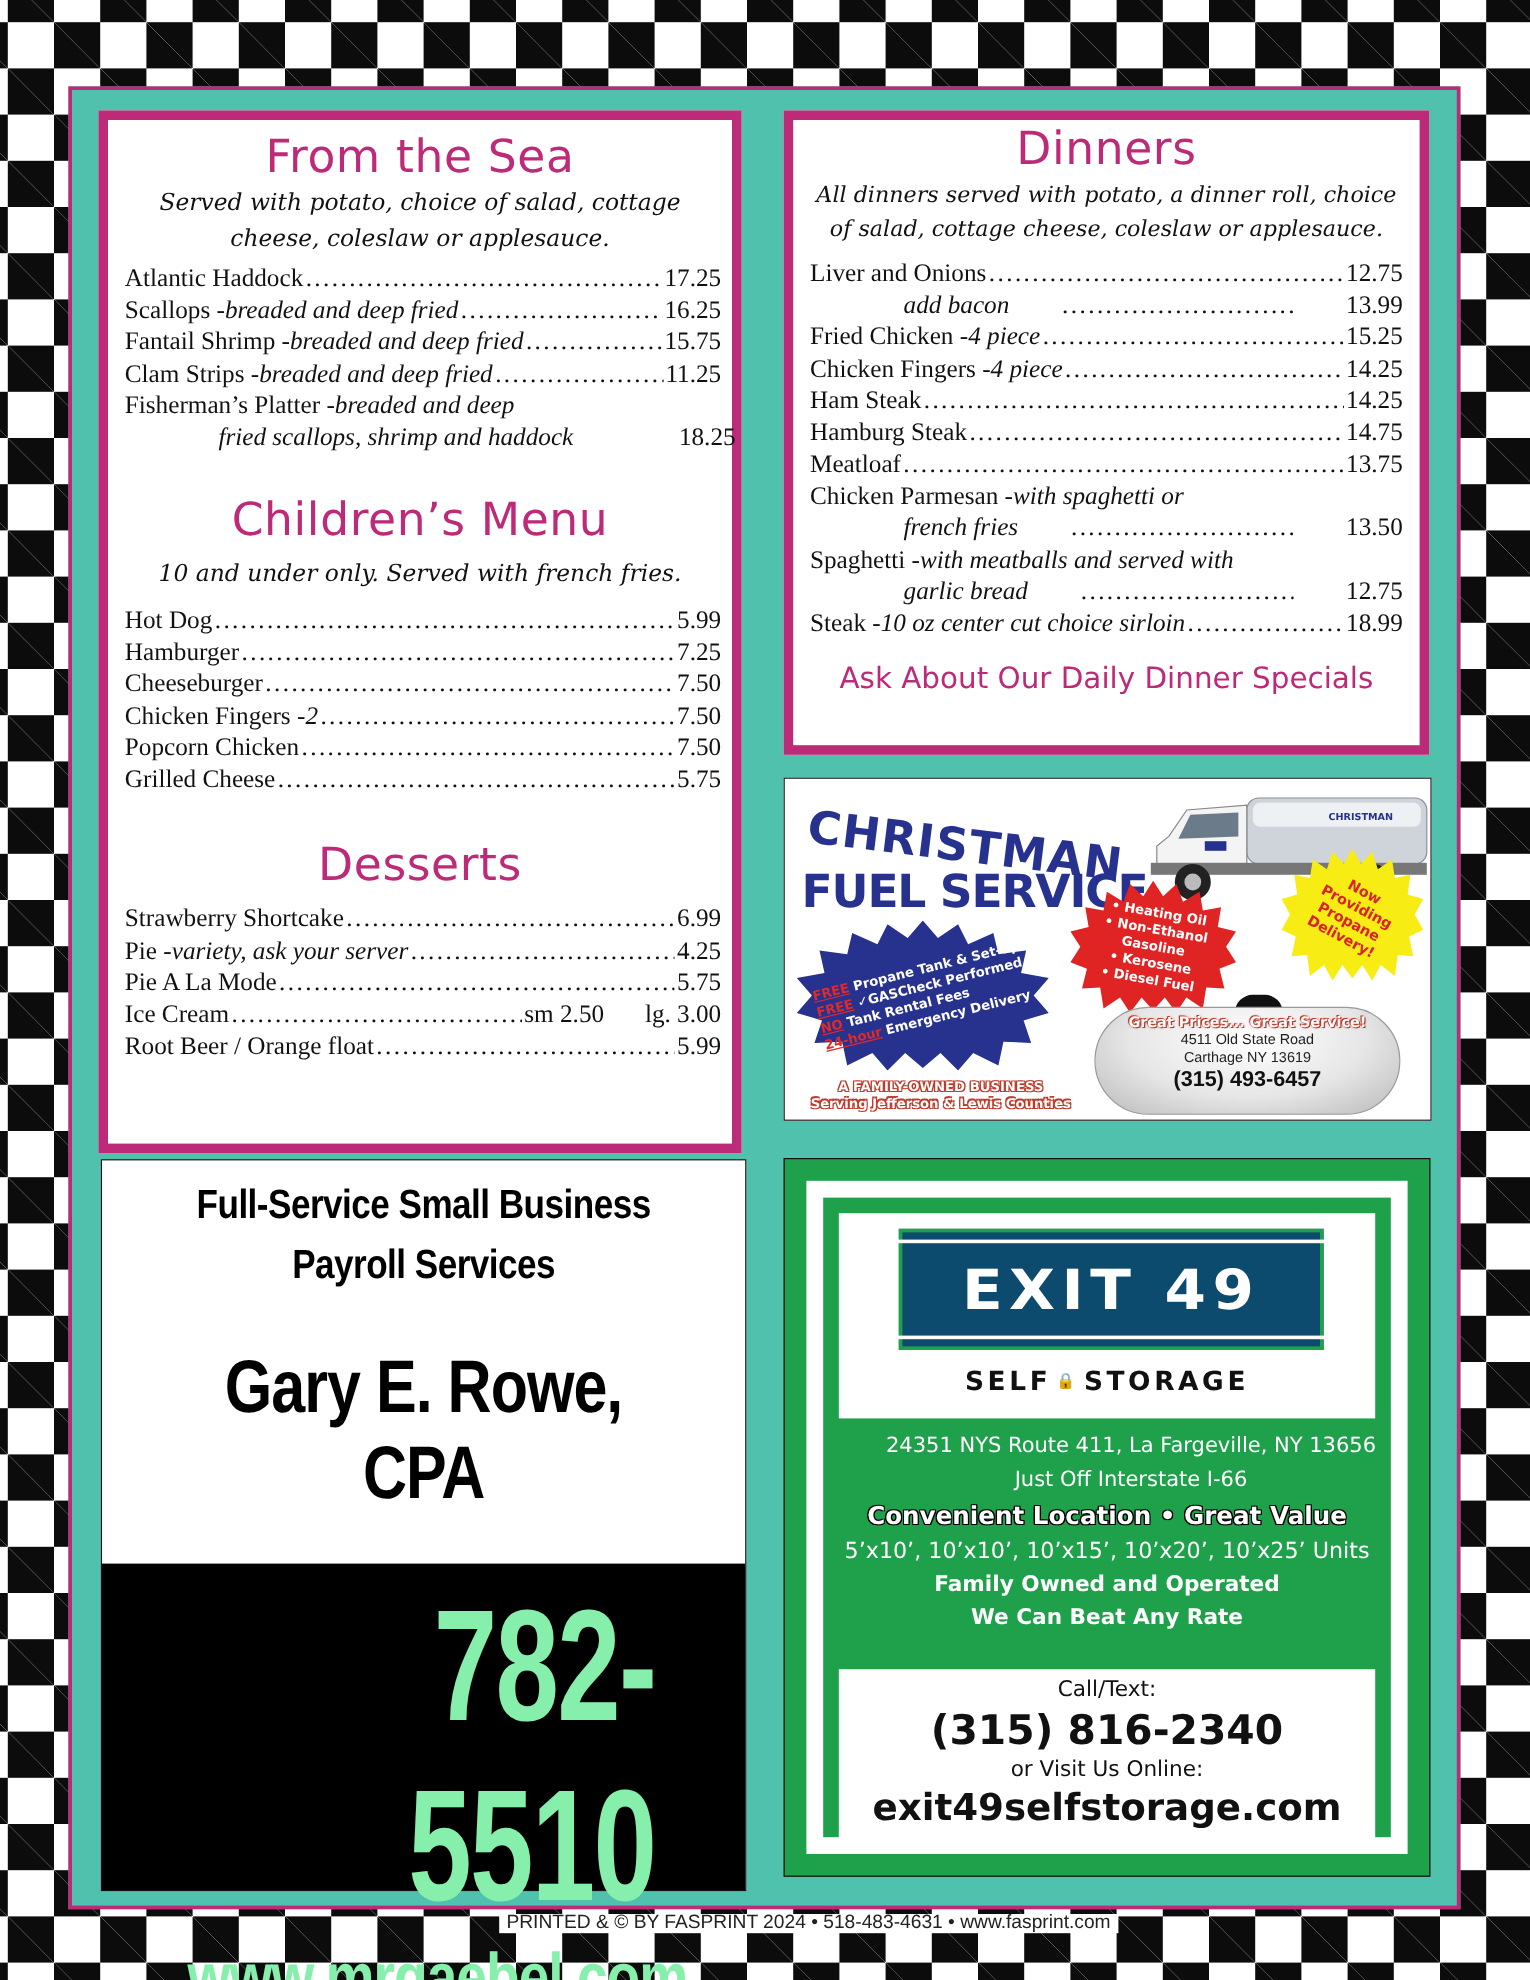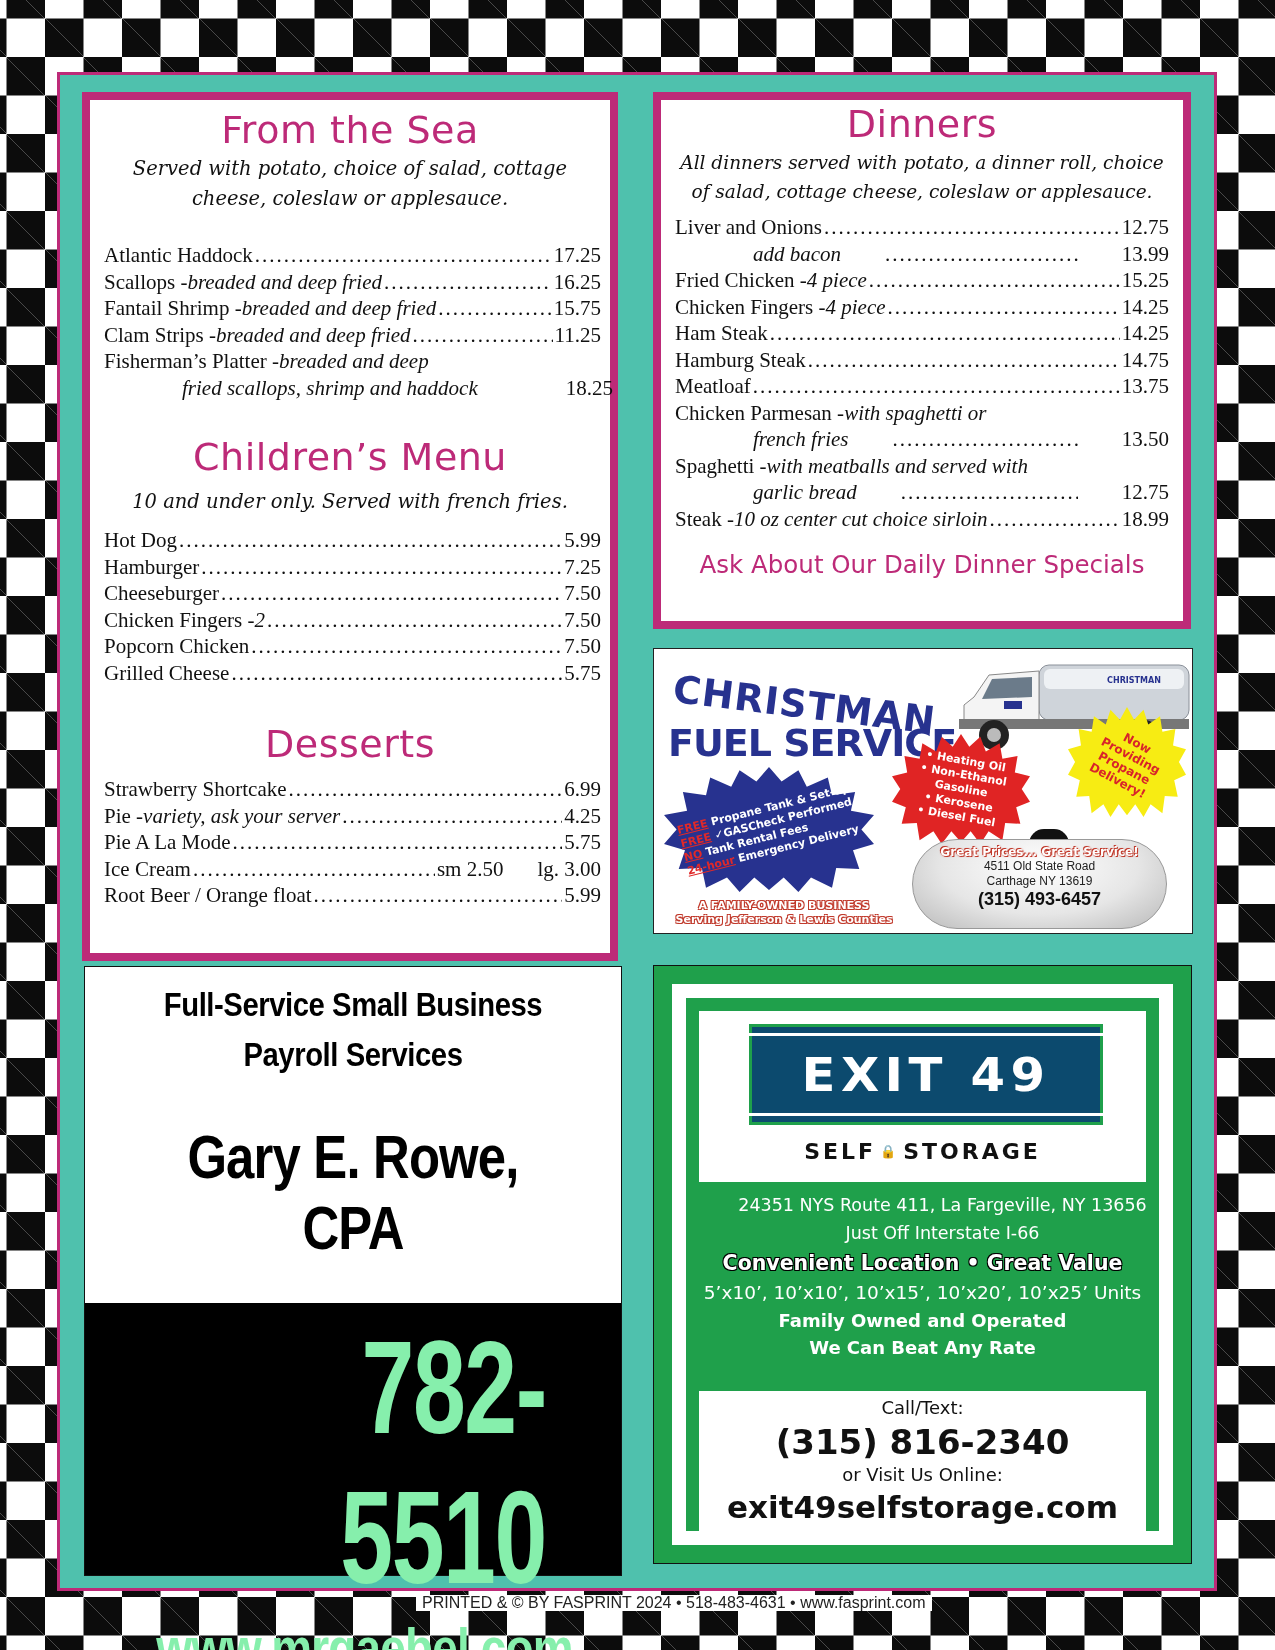--- a/index.html
+++ b/index.html
@@ -195,21 +195,21 @@
 </style>
 </head>
 <body>
 
 <div class="panel"></div>
 
 <div class="menu-box left-box">
   <section style="padding-top:8px;">
     <h2 class="sec-title">From the Sea</h2>
     <p class="sec-sub" style="padding:0 40px;margin-top:2px;">Served with potato, choice of salad, cottage cheese, coleslaw or applesauce.</p>
-    <div class="items" style="margin-top:28px;">
+    <div class="items" style="margin-top:4px;">
       <div class="item">
           <span class="name">Atlantic Haddock</span>
           <span class="desc"></span>
           <span class="dots"></span>
           <span class="price">17.25</span>
         </div>
       <div class="item">
           <span class="name">Scallops - </span>
           <span class="desc">breaded and deep fried</span>
           <span class="dots"></span>

